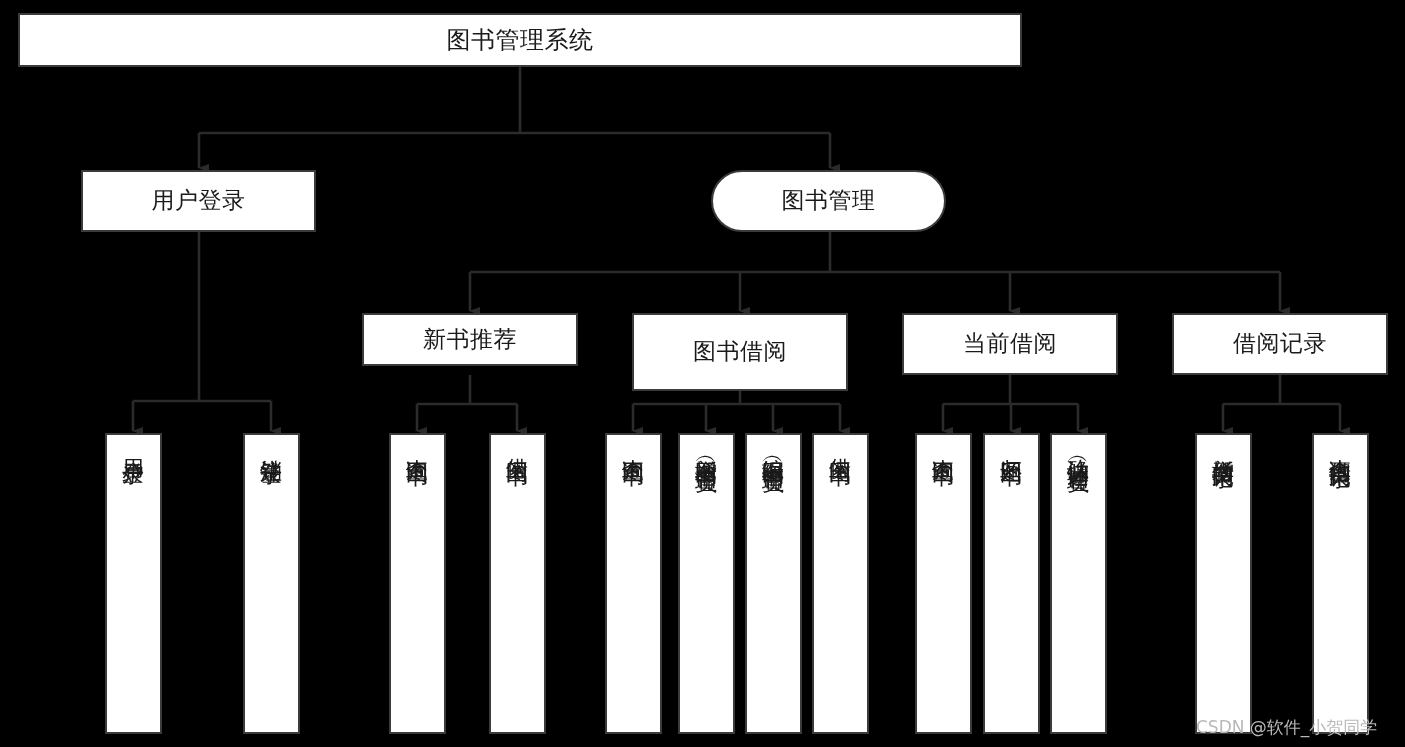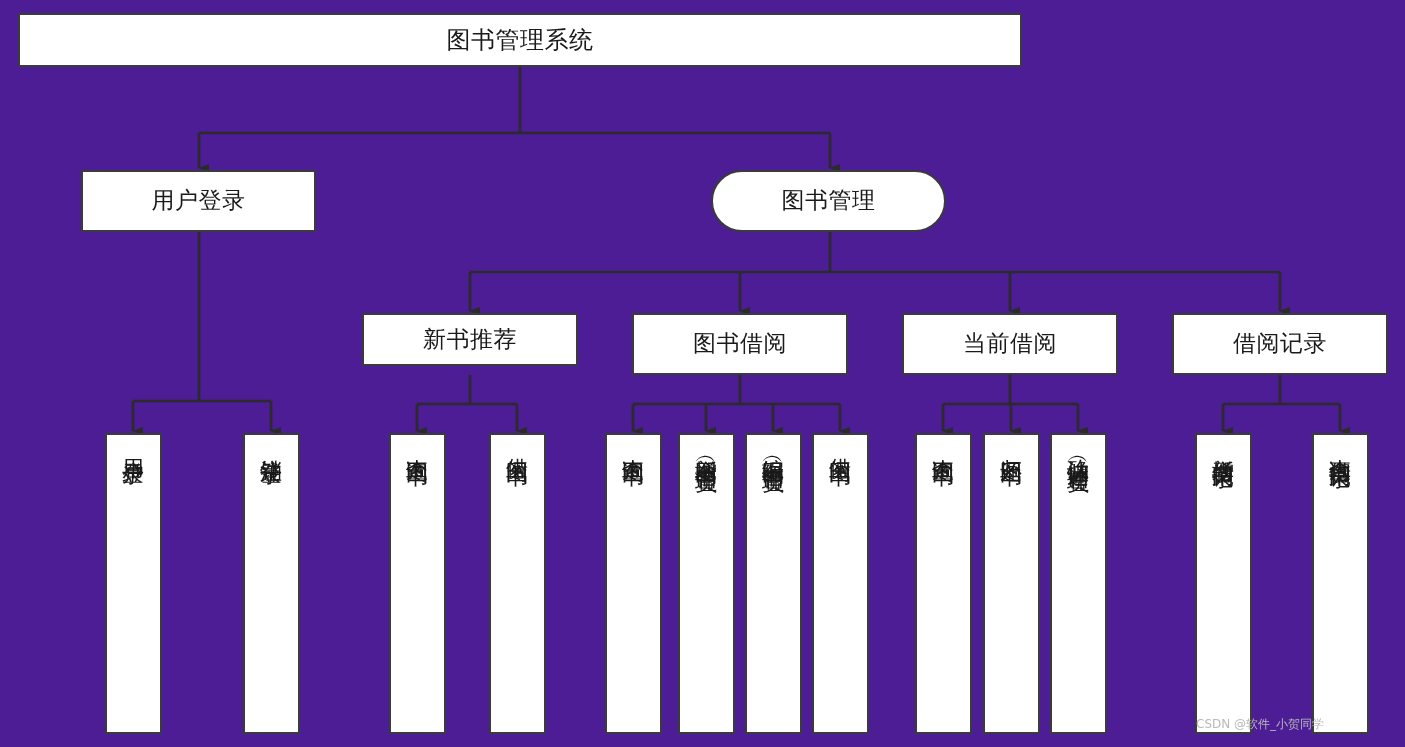--- a/index.html
+++ b/index.html
@@ -7,21 +7,21 @@
     padding: 0;
     background: #ffffff;
   }
   body {
     font-family: "DejaVu Sans", "Liberation Sans", sans-serif;
   }
   #canvas {
     position: relative;
     width: 1405px;
     height: 747px;
-    background: #4c1d95;
+    background: #000000;
     overflow: hidden;
   }
   svg.connectors {
     position: absolute;
     left: 0;
     top: 0;
     width: 1405px;
     height: 747px;
     pointer-events: none;
   }
@@ -58,21 +58,21 @@
     writing-mode: vertical-rl;
     text-orientation: upright;
     font-size: 22px;
     line-height: 1.05;
     letter-spacing: 2px;
     white-space: nowrap;
   }
   .watermark {
     position: absolute;
     color: #b9b9b9;
-    font-size: 12px;
+    font-size: 17px;
     white-space: nowrap;
     user-select: none;
   }
 </style>
 </head>
 <body>
 
 <div id="canvas">
 
   <svg class="connectors" viewBox="0 0 1405 747">
@@ -135,21 +135,21 @@
   <div class="node horiz" style="left:81px; top:170px; width:235px; height:62px;">
     <span class="label">用户登录</span>
   </div>
   <div class="node horiz" style="left:711px; top:170px; width:235px; height:62px;border-radius:31px;">
     <span class="label">图书管理</span>
   </div>
 
   <div class="node horiz" style="left:362px; top:313px; width:216px; height:53px;">
     <span class="label">新书推荐</span>
   </div>
-  <div class="node horiz" style="left:632px; top:313px; width:216px; height:62px;">
+  <div class="node horiz" style="left:632px; top:313px; width:216px; height:78px;">
     <span class="label">图书借阅</span>
   </div>
   <div class="node horiz" style="left:902px; top:313px; width:216px; height:62px;">
     <span class="label">当前借阅</span>
   </div>
   <div class="node horiz" style="left:1172px; top:313px; width:216px; height:62px;">
     <span class="label">借阅记录</span>
   </div>
 
   <div class="node vert" style="left:105px; top:433px; width:57px; height:301px;">

